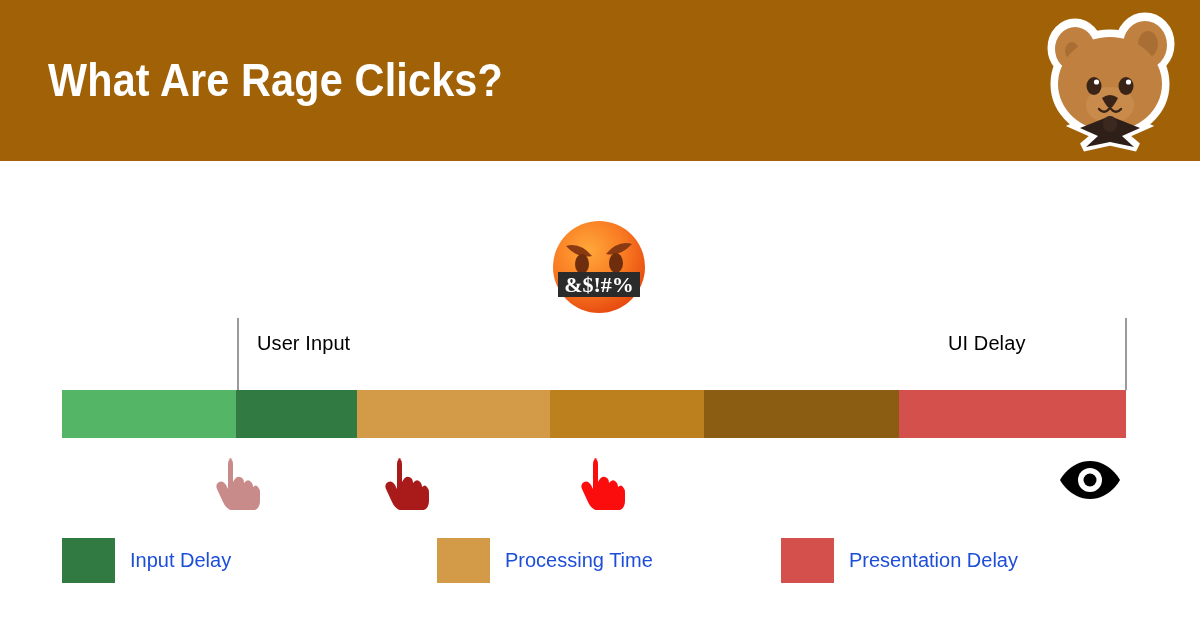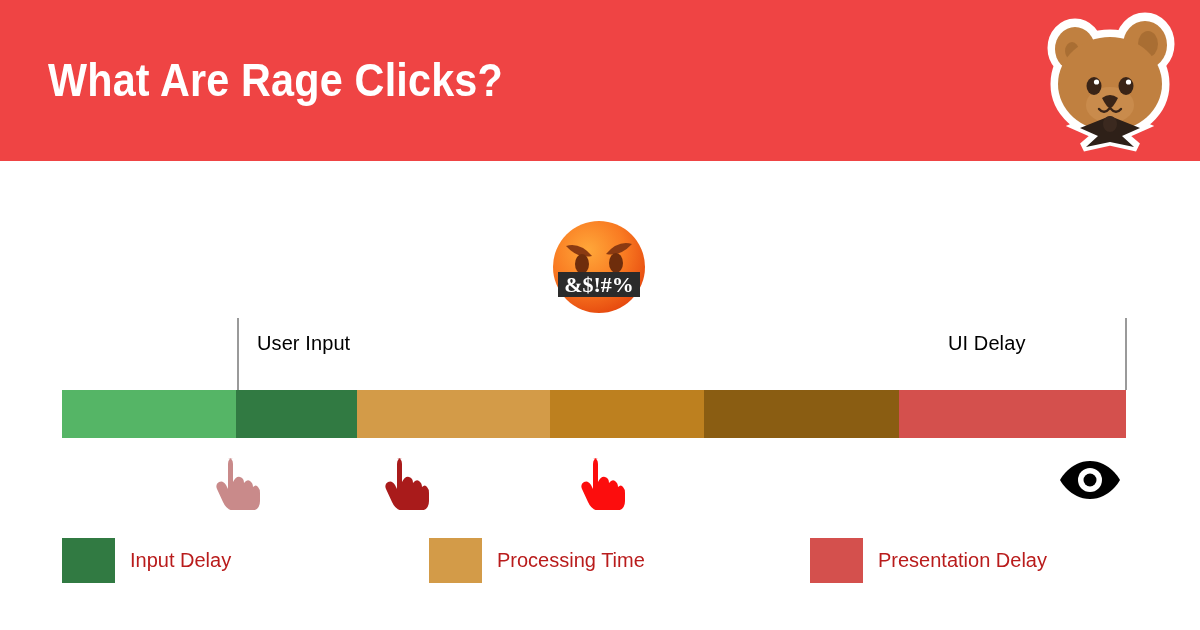--- a/index.html
+++ b/index.html
@@ -63,32 +63,32 @@
   .m2{left:374px;}
   .m3{left:570px;}
   .m-eye{left:1058px;top:455px;width:64px;height:50px;}
   .m-eye svg{width:64px;height:50px;}
 
   
   .legend{position:absolute;left:0;top:538px;width:1200px;height:60px;}
   .legend-item{position:absolute;top:0;display:flex;align-items:center;}
   .legend-item .sw{width:53px;height:45px;display:block;}
   .legend-item .lb{
-    margin-left:15px;font-size:20px;color:#b91c1c;white-space:nowrap;
+    margin-left:15px;font-size:20px;color:#1d4ed8;white-space:nowrap;
   }
   .li0{left:62px;}
-  .li1{left:385px;padding-left:44px;}
-  .li2{left:781px;margin-left:29px;}
+  .li1{left:393px;padding-left:44px;}
+  .li2{left:781px;}
 </style>
 </head>
 <body>
 
 <div class="page">
 
-  <div class="header" style="background: #ef4444;">
+  <div class="header" style="background: #a16207;">
     <div class="header-title" style="color: rgb(255, 255, 255);">What Are Rage Clicks?</div>
 
     <div class="logo">
       <svg viewBox="0 0 156 152" xmlns="http://www.w3.org/2000/svg">
         <g>
 
           <g stroke="#ffffff" stroke-width="9" fill="#ffffff">
             <ellipse cx="43" cy="44" rx="23" ry="25"></ellipse>
             <ellipse cx="113" cy="40" rx="25" ry="27"></ellipse>
             <ellipse cx="78" cy="80" rx="55" ry="50"></ellipse>

